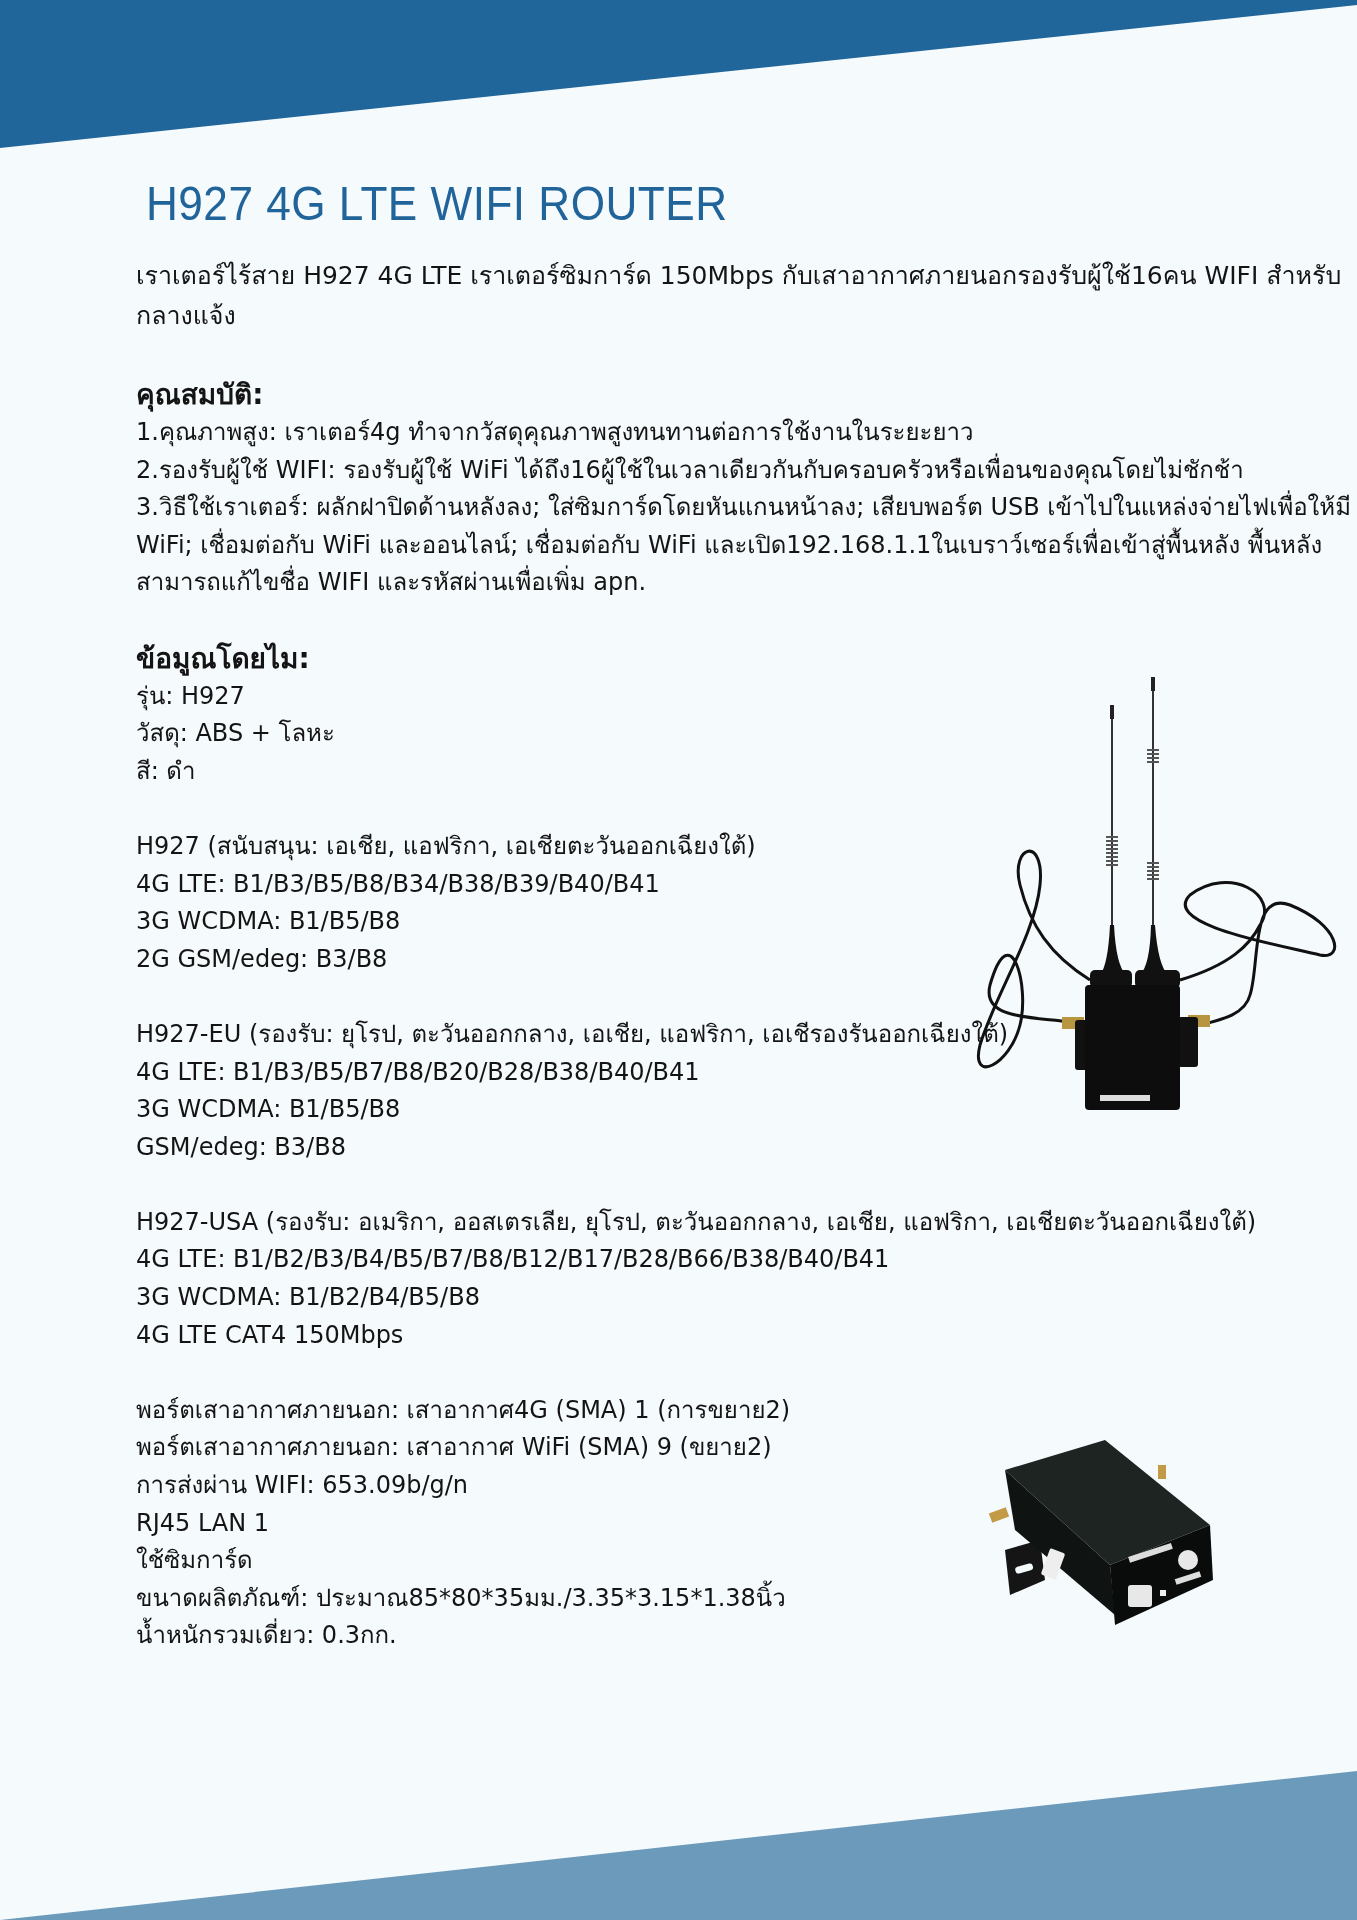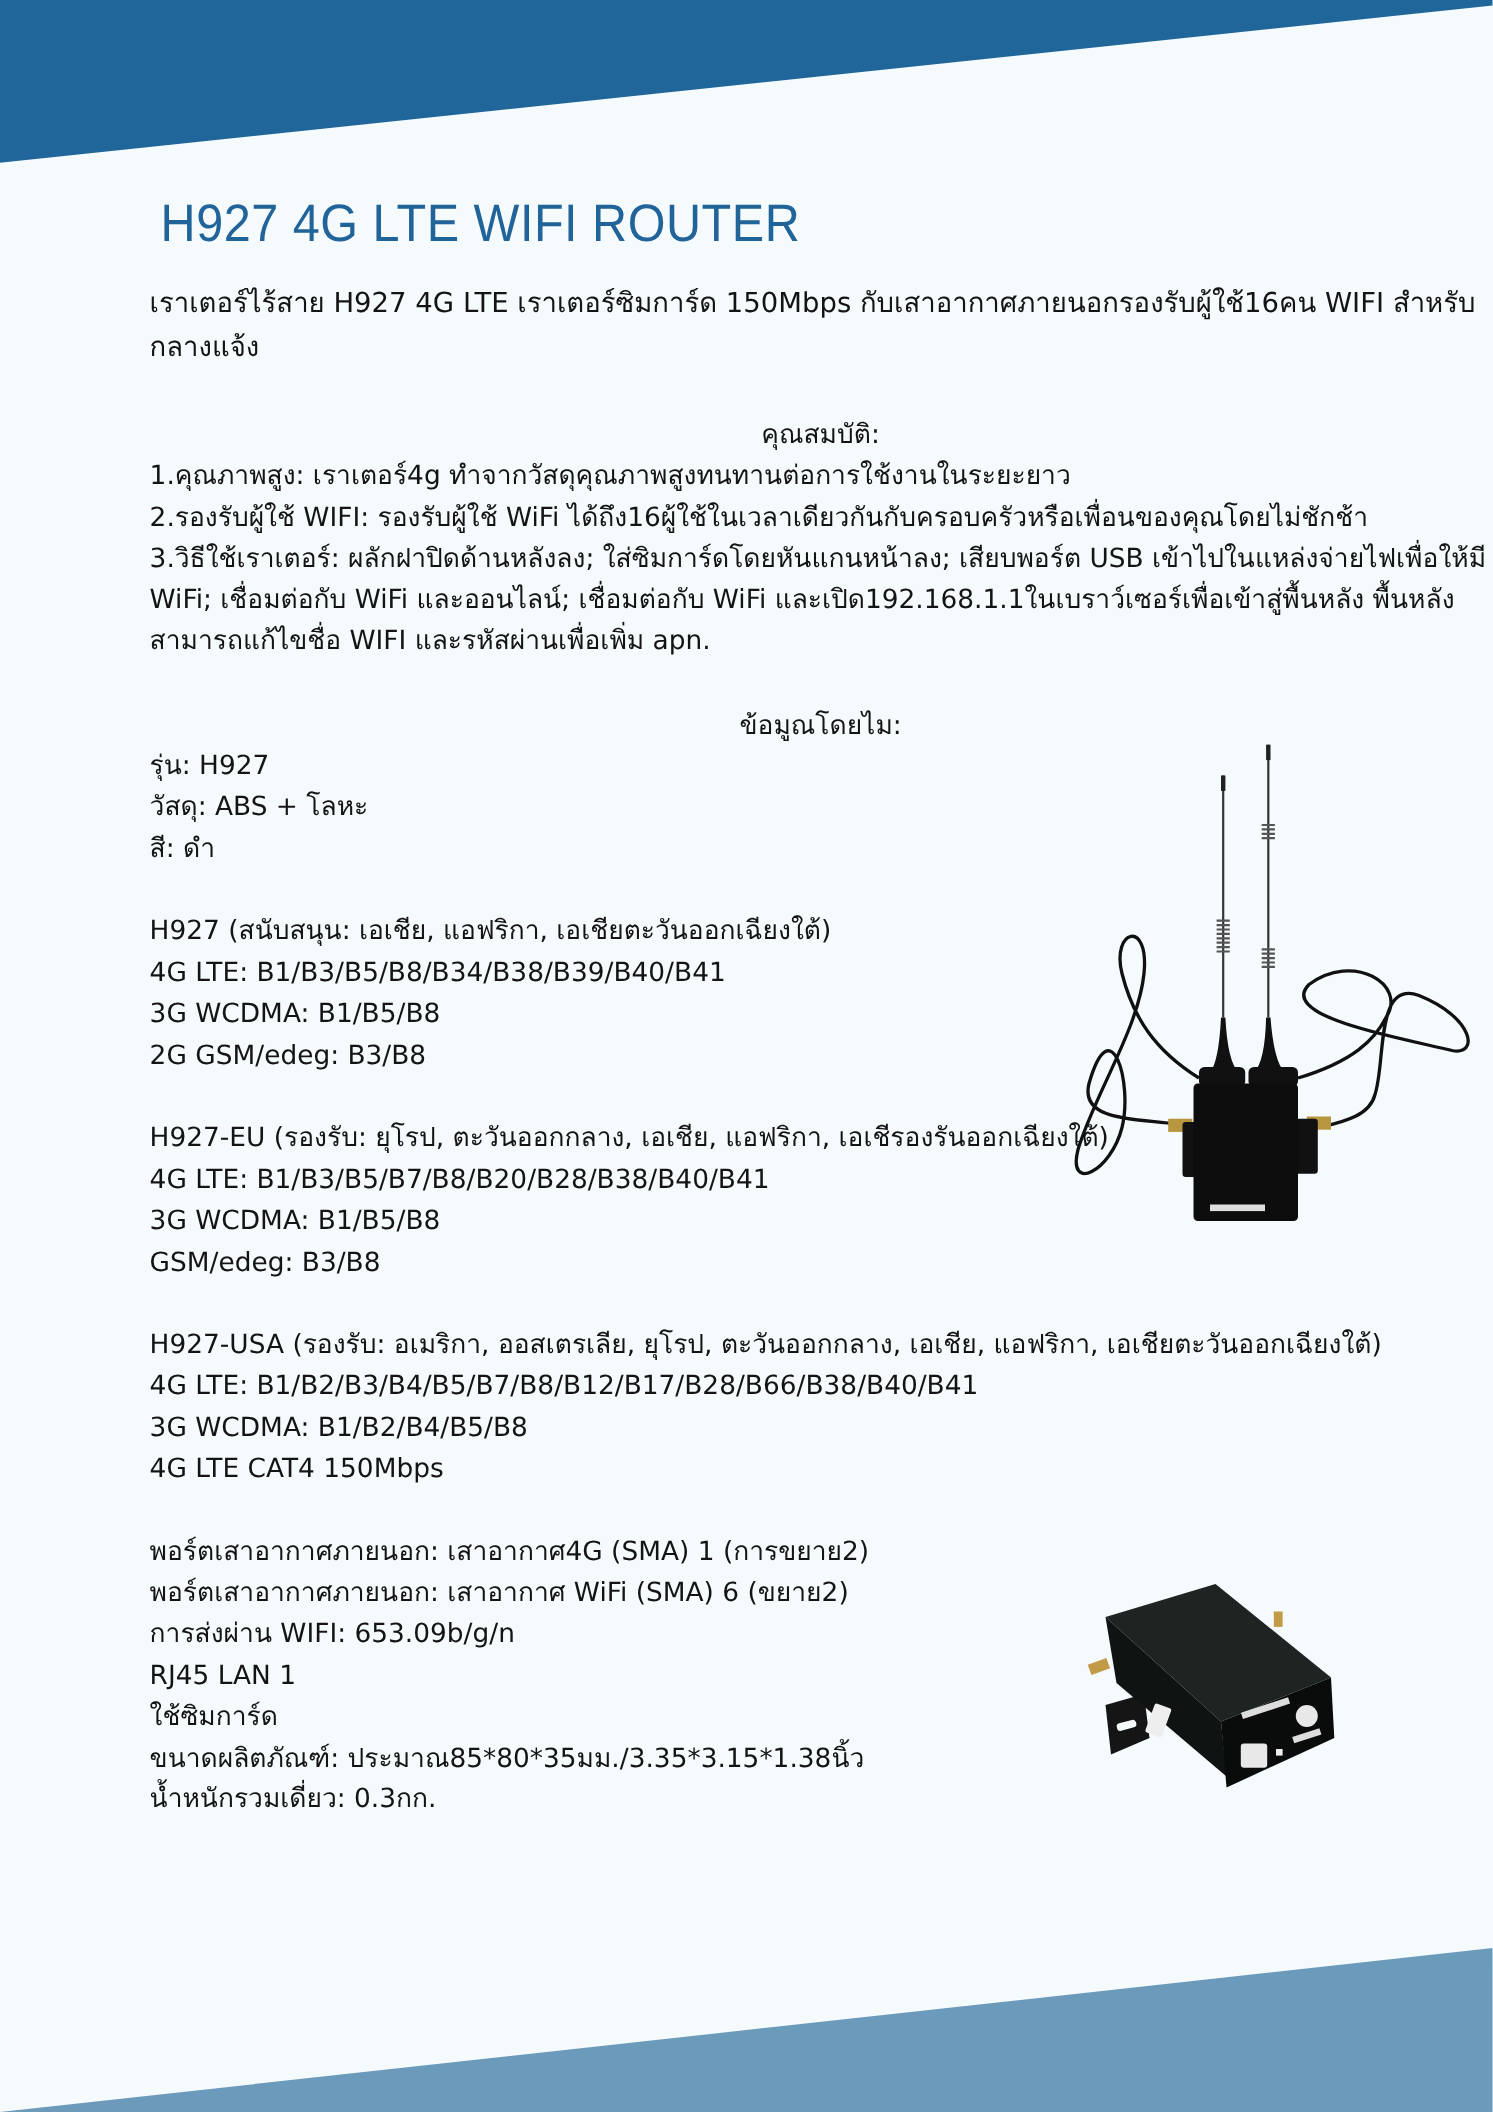--- a/index.html
+++ b/index.html
@@ -13,21 +13,21 @@
   .title {
     position: absolute; left: 146px; top: 176px;
     font-family: "Liberation Sans", sans-serif;
     font-size: 48px; letter-spacing: 0.5px; color: #21649a; margin: 0; font-weight: normal;
     transform: scaleX(0.92); transform-origin: left top;
   }
   .content { position: absolute; left: 136px; top: 256px; width: 1220px; }
   .headline {
     font-weight: normal; font-size: 25px; line-height: 40px; margin: 0 0 40px 0;
   }
-  .section-head { font-weight: normal; font-size: 24px; line-height: 38px; margin: 0; text-align: center; }
+  .section-head { font-weight: bold; font-size: 28px; line-height: 38px; margin: 0; }
   .line { font-size: 24px; line-height: 37.6px; margin: 0; white-space: nowrap; }
   .wrap { white-space: normal; }
   .gap { height: 37.6px; }
   .photo { position: absolute; }
 </style>
 </head>
 <body>
 
 <svg class="banner" width="1357" height="1920" viewBox="0 0 1357 1920">
   <polygon points="0,0 1357,0 1357,5 0,148" fill="#21669b"></polygon>
@@ -74,21 +74,21 @@
     <div>
       <p class="line">H927-USA (รองรับ: อเมริกา, ออสเตรเลีย, ยุโรป, ตะวันออกกลาง, เอเชีย, แอฟริกา, เอเชียตะวันออกเฉียงใต้)</p>
       <p class="line">4G LTE: B1/B2/B3/B4/B5/B7/B8/B12/B17/B28/B66/B38/B40/B41</p>
       <p class="line">3G WCDMA: B1/B2/B4/B5/B8</p>
       <p class="line">4G LTE CAT4 150Mbps</p>
     </div>
     <div class="gap"></div>
 
     <div>
       <p class="line">พอร์ตเสาอากาศภายนอก: เสาอากาศ4G (SMA) 1 (การขยาย2)</p>
-      <p class="line">พอร์ตเสาอากาศภายนอก: เสาอากาศ WiFi (SMA) 6 (ขยาย2)</p>
+      <p class="line">พอร์ตเสาอากาศภายนอก: เสาอากาศ WiFi (SMA) 9 (ขยาย2)</p>
       <p class="line">การส่งผ่าน WIFI: 653.09b/g/n</p>
       <p class="line">RJ45 LAN 1</p>
       <p class="line">ใช้ซิมการ์ด</p>
       <p class="line">ขนาดผลิตภัณฑ์: ประมาณ85*80*35มม./3.35*3.15*1.38นิ้ว</p>
       <p class="line">น้ำหนักรวมเดี่ยว: 0.3กก.</p>
     </div>
   </section>
 </div>
 
 <svg class="photo" style="left:950px; top:665px;" width="400" height="450" viewBox="0 0 400 450">

